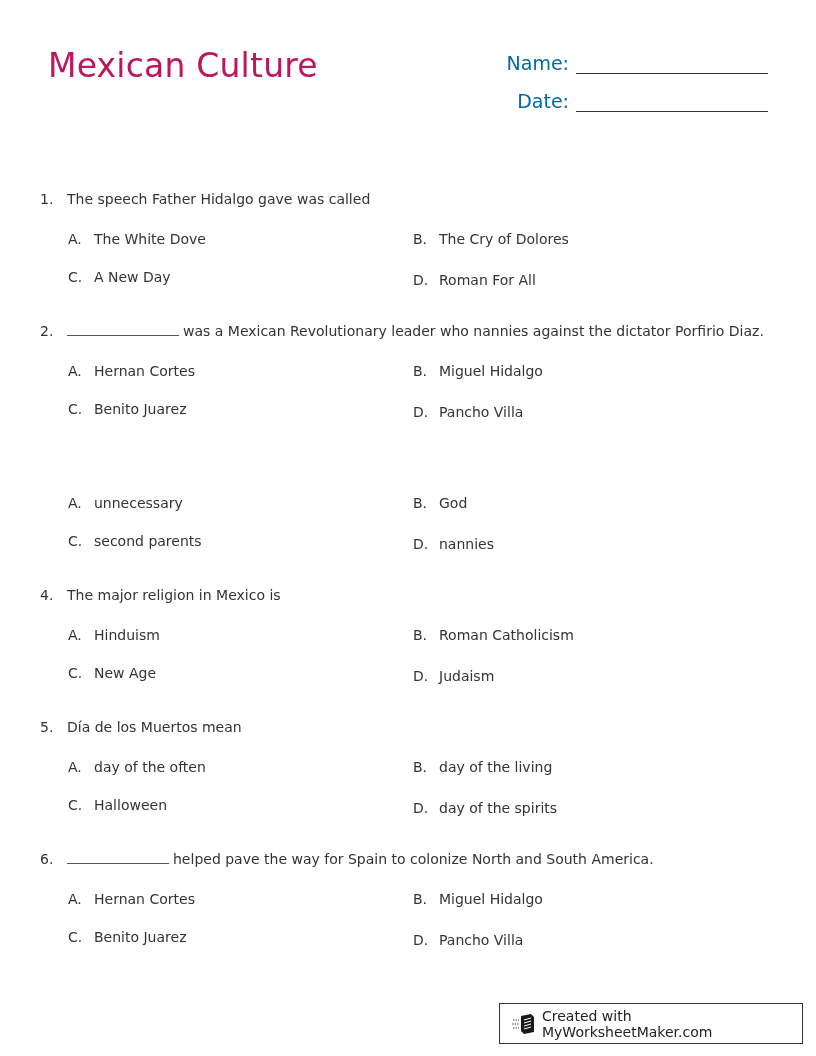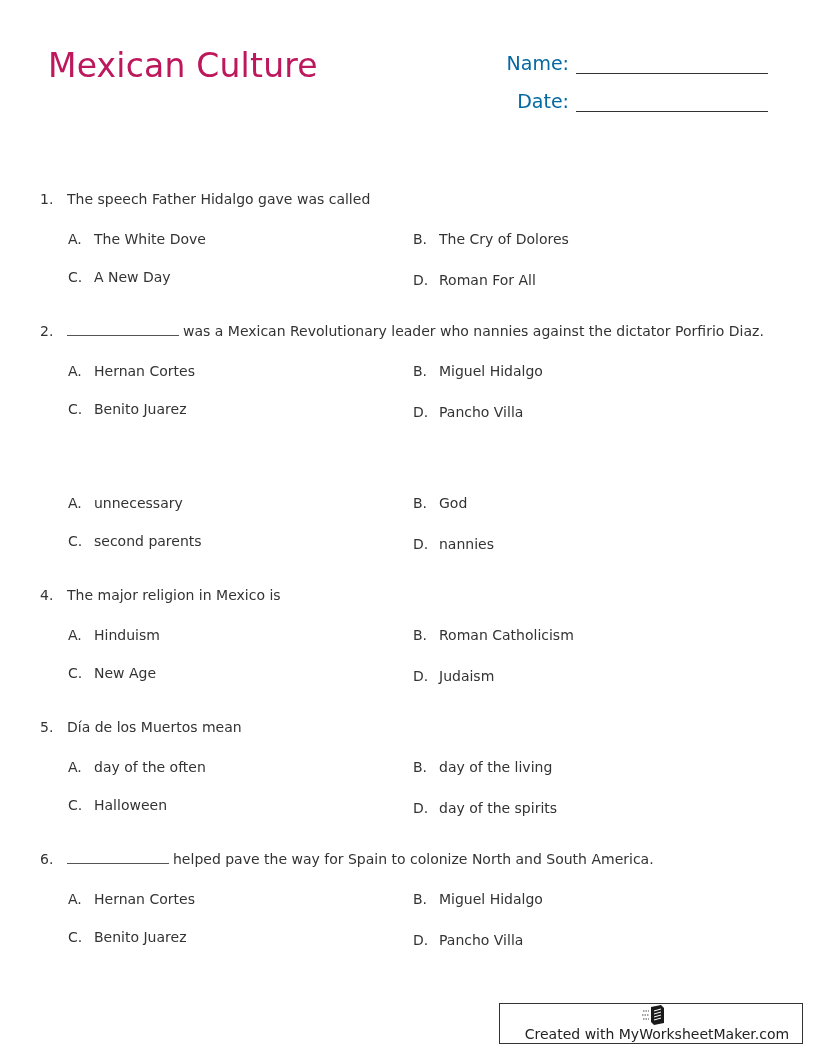--- a/index.html
+++ b/index.html
@@ -29,21 +29,21 @@
   .opt .letter { display: inline-block; width: 26px; }
   .opt.a { left: 28px; top: 40px; }
   .opt.b { left: 373px; top: 40px; }
   .opt.c { left: 28px; top: 78px; }
   .opt.d { left: 373px; top: 81px; }
 
   .footer {
     position: absolute; left: 499px; top: 1003px; width: 304px; height: 41px;
     border: 1.5px solid #333; box-sizing: border-box;
     display: flex; align-items: center; padding-left: 12px;
-    font-size: 14px; color: #222; flex-direction: column;
+    font-size: 14px; color: #222;
   }
   .footer .logo { width: 24px; height: 22px; margin-right: 6px; }
 </style>
 </head>
 <body>
 
 <h1 class="title">Mexican Culture</h1>
 
 <div class="field-row row-name">
   <span class="label">Name:</span>

